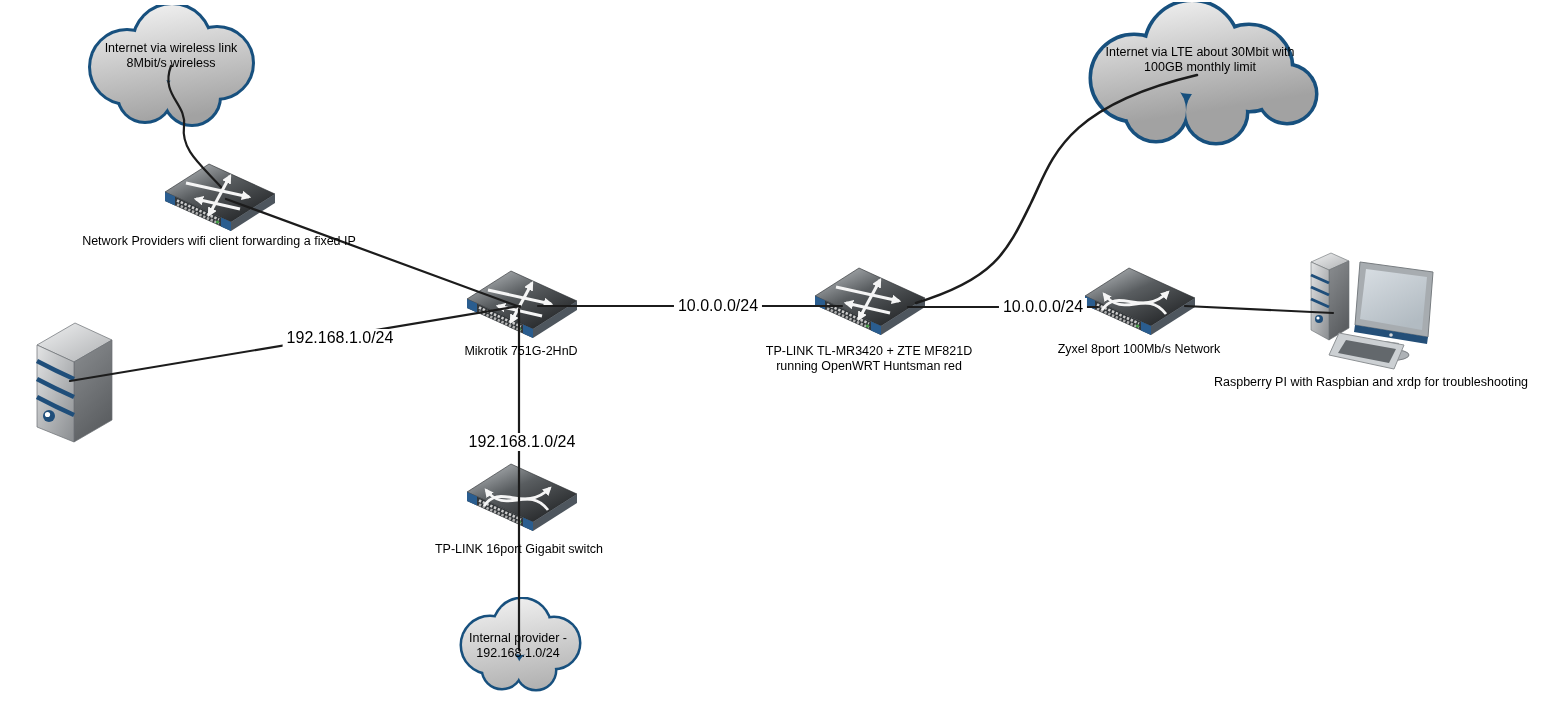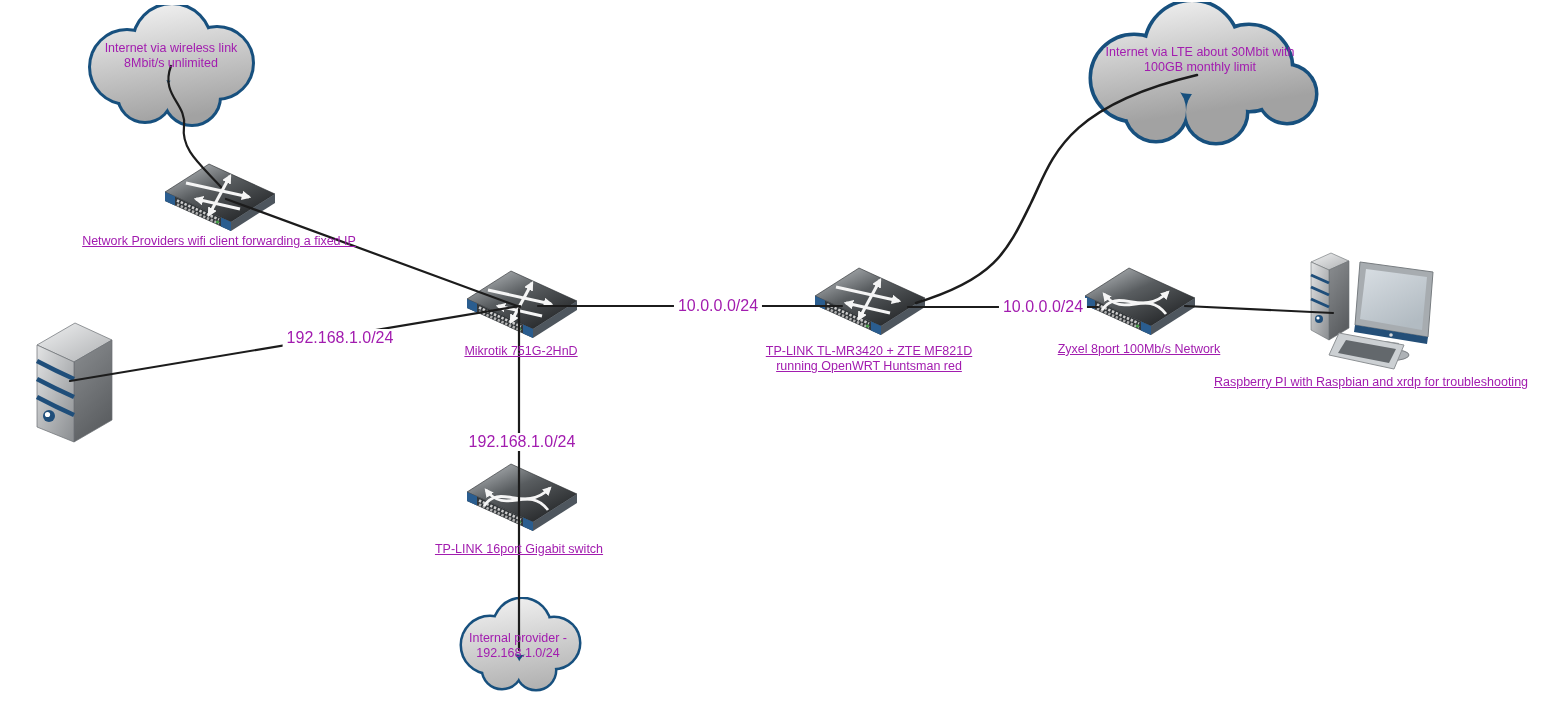--- a/index.html
+++ b/index.html
@@ -1,21 +1,21 @@
 <!DOCTYPE html>
 <html><head>
 <meta charset="utf-8">
 <style>
   html,body{margin:0;padding:0;background:#fff;}
   #canvas{position:relative;width:1545px;height:709px;background:#fff;overflow:hidden;
-          font-family:"Liberation Sans","DejaVu Sans",sans-serif;color:#a21caf;}
+          font-family:"Liberation Sans","DejaVu Sans",sans-serif;color:#000000;}
   .el{position:absolute;z-index:1;}
   .wires{position:absolute;left:0;top:0;z-index:2;pointer-events:none;}
   .lbl{position:absolute;z-index:3;font-size:12.5px;line-height:15px;text-align:center;
-       white-space:nowrap;transform:translateX(-50%);text-decoration:underline;}
+       white-space:nowrap;transform:translateX(-50%);}
   .linklbl{position:absolute;z-index:3;font-size:16px;background:#fff;padding:0 4px;
        white-space:nowrap;transform:translate(-50%,-50%);}
   .cloudtxt{position:absolute;z-index:3;font-size:12.5px;line-height:15px;text-align:center;
        white-space:nowrap;transform:translateX(-50%);}
 </style>
 </head>
 <body>
 
 <div id="canvas">
 
@@ -94,21 +94,21 @@
     <g fill="url(#gCloud)">
       <circle cx="45" cy="62" r="36"></circle>
         <circle cx="90" cy="38" r="38"></circle>
         <circle cx="135" cy="58" r="35"></circle>
       <circle cx="63" cy="90" r="26"></circle>
         <circle cx="110" cy="92" r="27"></circle>
     </g>
   </svg>
   <div class="cloudtxt" style="left:171px;top:41px">
     <div>Internet via wireless link</div>
-    <div>8Mbit/s unlimited</div>
+    <div>8Mbit/s wireless</div>
   </div>
 
   <svg class="el" style="left:1084px;top:2px" width="235" height="144">
     <g stroke="#17507e" stroke-width="7" fill="none">
       <circle cx="50" cy="76" r="42"></circle>
         <circle cx="108" cy="46" r="46"></circle>
         <circle cx="165" cy="66" r="42"></circle>
       <circle cx="203" cy="92" r="28"></circle>
         <circle cx="72" cy="108" r="30"></circle>
         <circle cx="132" cy="110" r="30"></circle>

